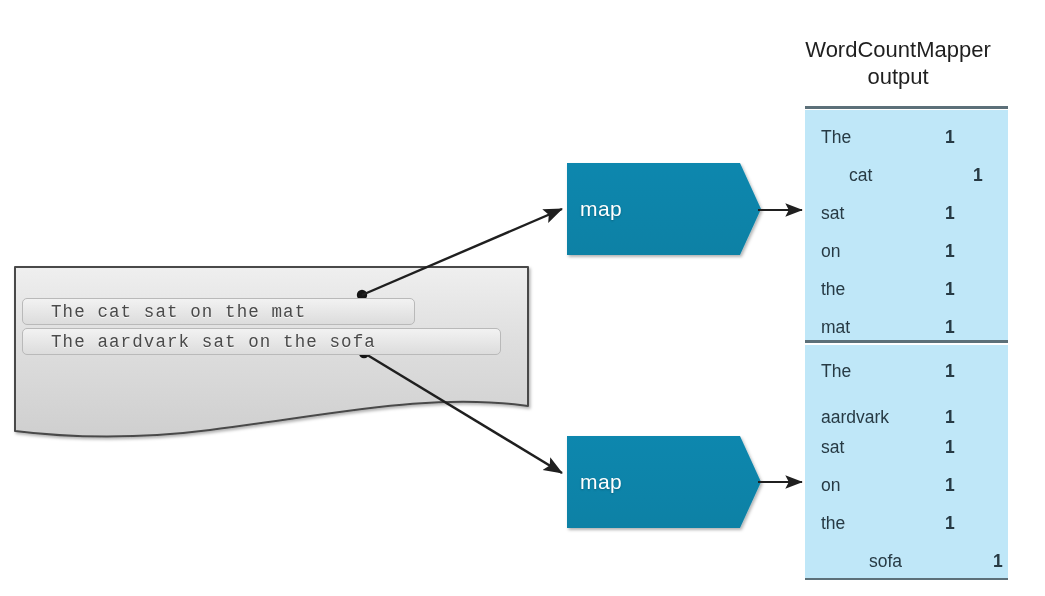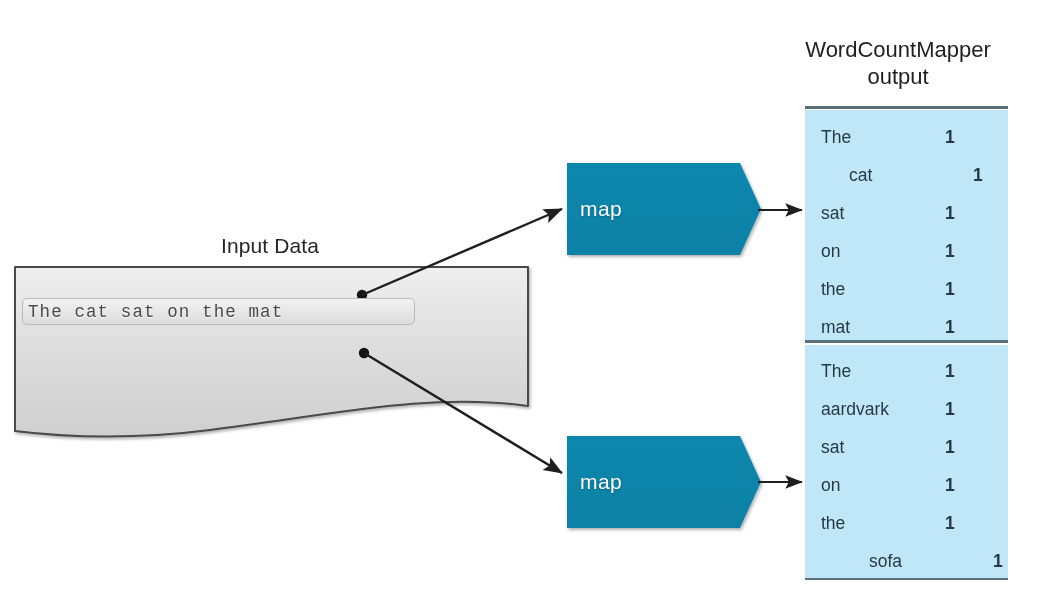--- a/index.html
+++ b/index.html
@@ -46,21 +46,21 @@
 
   .doc-line {
     position: absolute;
     height: 27px;
     box-sizing: border-box;
     border: 1px solid #b9b9b9;
     border-radius: 5px;
     background: linear-gradient(180deg,#f2f2f2 0%, #e6e6e6 55%, #dcdcdc 100%);
     display: flex;
     align-items: center;
-    padding-left: 5px;
+    padding-left: 28px;
     font-family: "Liberation Mono", "DejaVu Sans Mono", monospace;
     font-size: 17.5px;
     letter-spacing: 1.1px;
     color: #4a4a4a;
     white-space: nowrap;
     text-shadow: 0 1px 0 rgba(255,255,255,.85);
   }
   .doc-line-1 { left: 22px; top: 298px; width: 393px; }
   .doc-line-2 { left: 22px; top: 328px; width: 479px; }
 
@@ -185,23 +185,23 @@
 
     <g>
       <line x1="758" y1="210" x2="802" y2="210" stroke="#1f1f1f" stroke-width="2.2" marker-end="url(#arrowHead)"></line>
     </g>
 
     <g>
       <line x1="758" y1="482" x2="802" y2="482" stroke="#1f1f1f" stroke-width="2.2" marker-end="url(#arrowHead)"></line>
     </g>
   </svg>
 
-  <div class="input-title">Input Data</div>
 
   <div class="doc-line doc-line-1">The cat sat on the mat</div>
+  <div class="doc-line doc-line-2">The aardvark sat on the sofa</div>
 
   <div class="map-label map-label-1">map</div>
   <div class="map-label map-label-2">map</div>
 
   <div class="out-title">
     <span>WordCountMapper</span>
     <span>output</span>
   </div>
 
   <div class="rule" id="rule-top"></div>
@@ -233,21 +233,21 @@
         <span class="out-key">mat</span>
         <span class="out-val">1</span>
       </div>
     </div>
 
   <div class="table-block" id="table-block-2">
       <div class="out-row" style="top: 7px;">
         <span class="out-key">The</span>
         <span class="out-val">1</span>
       </div>
-      <div class="out-row" style="top: 45px;">
+      <div class="out-row" style="top: 53px;">
         <span class="out-key">aardvark</span>
         <span class="out-val">1</span>
       </div>
       <div class="out-row" style="top: 83px;">
         <span class="out-key">sat</span>
         <span class="out-val">1</span>
       </div>
       <div class="out-row" style="top: 121px;">
         <span class="out-key">on</span>
         <span class="out-val">1</span>

